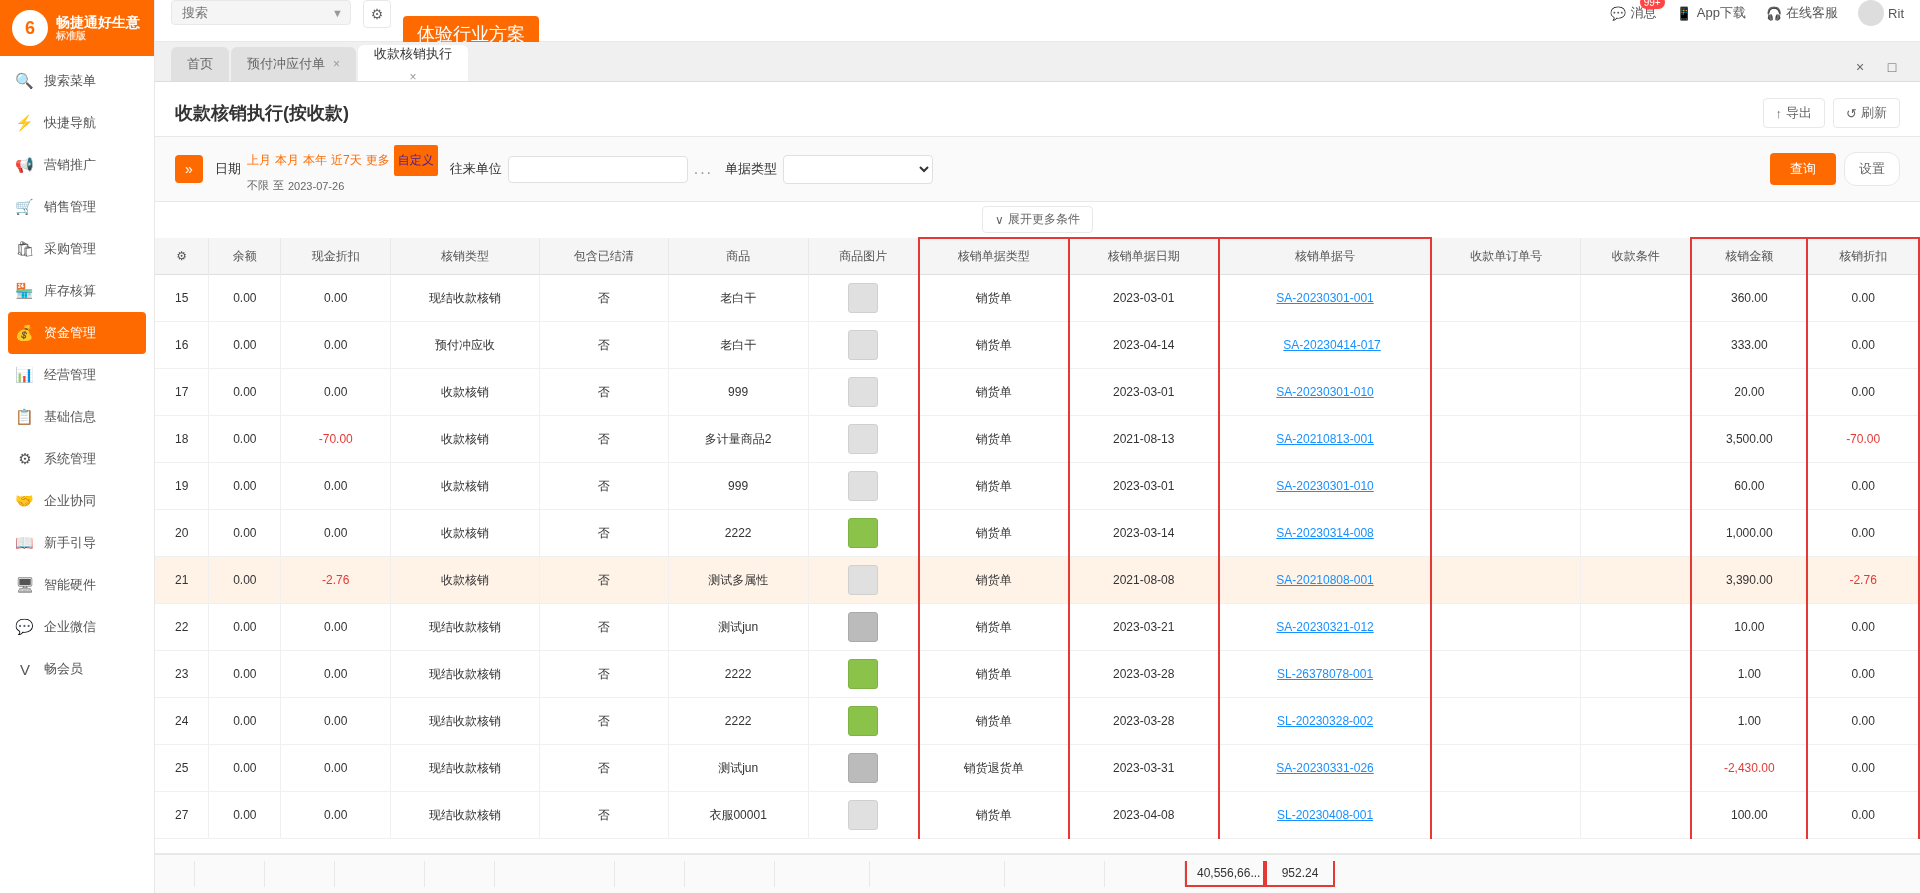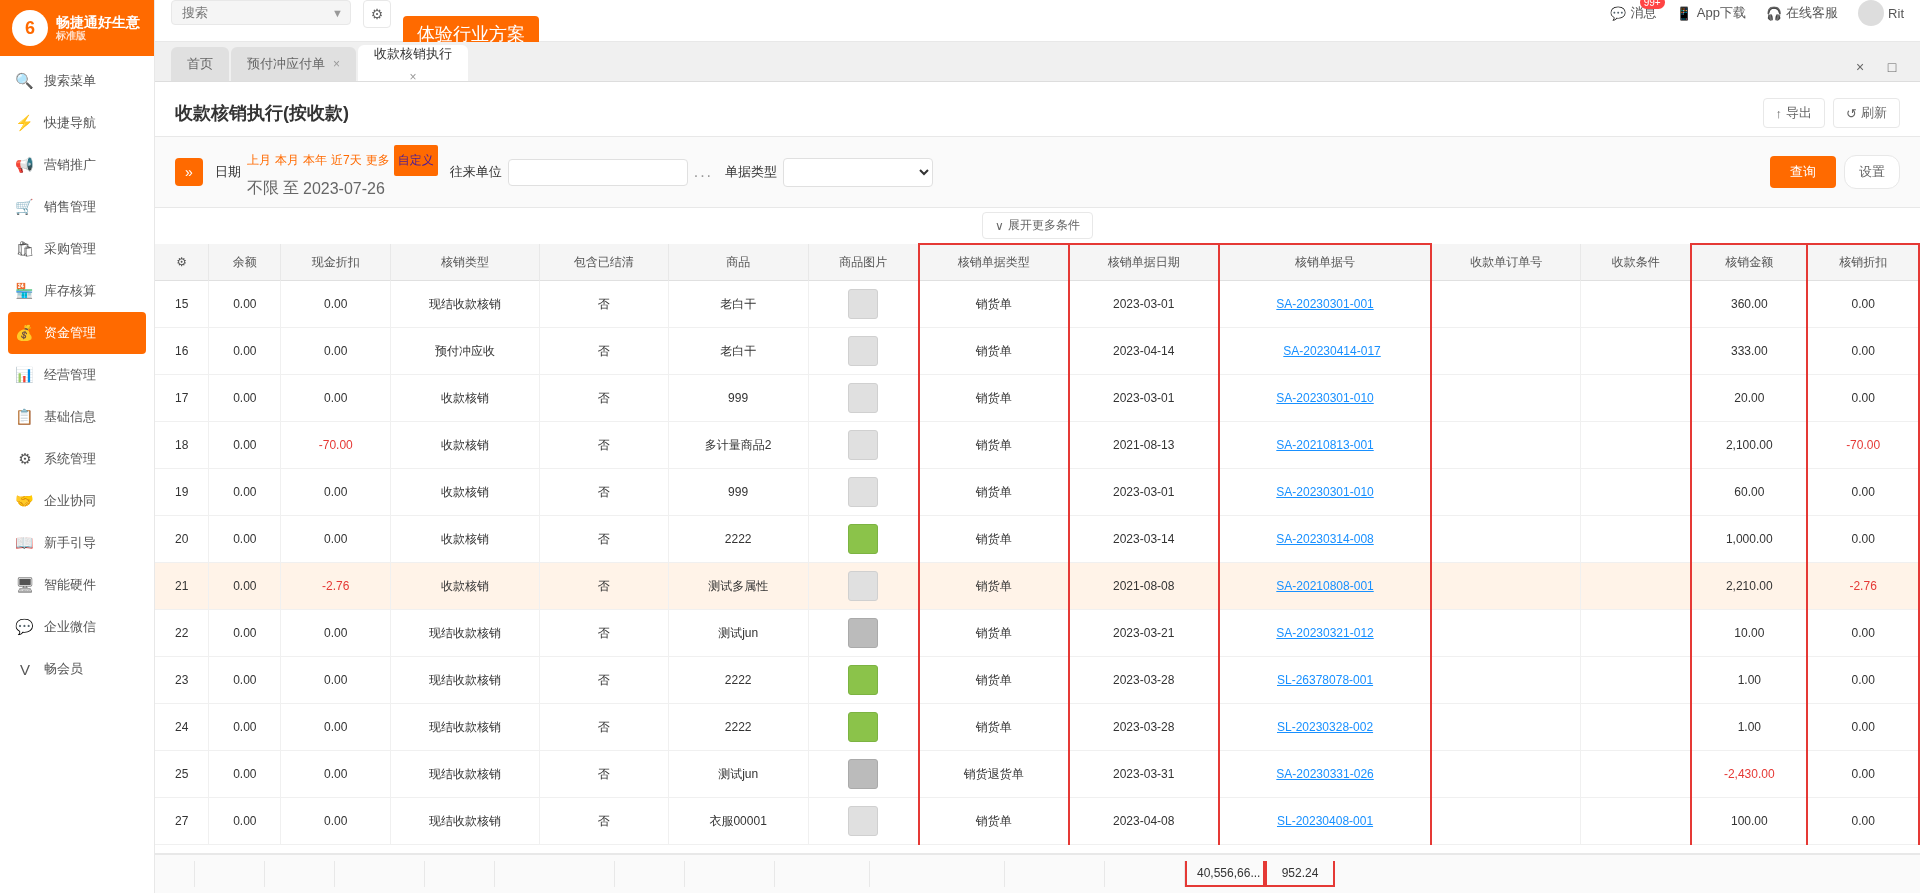--- a/index.html
+++ b/index.html
@@ -50,21 +50,21 @@
 
     
     .filter-bar { padding: 8px 20px; background: #fafafa; border-bottom: 1px solid #e8e8e8; border-top: 1px solid #e8e8e8; display: flex; align-items: center; gap: 12px; flex-shrink: 0; }
     .filter-arrow-btn { width: 28px; height: 28px; background: #ff6a00; border-radius: 4px; display: flex; align-items: center; justify-content: center; color: #fff; font-size: 14px; cursor: pointer; }
     .filter-group { display: flex; align-items: center; gap: 6px; }
     .filter-label { color: #333; font-size: 13px; }
     .filter-date-range { display: flex; flex-direction: column; gap: 2px; }
     .date-row { display: flex; align-items: center; gap: 4px; }
     .date-link { color: #ff6a00; cursor: pointer; font-size: 12px; }
     .date-link.active { background: #ff6a00; color: #4c1d95; padding: 7px 4px; border-radius: 2px; }
-    .date-sub { color: #666; font-size: 16px; }
+    .date-sub { color: #666; font-size: 11px; }
     .filter-input { border: 1px solid #e0e0e0; border-radius: 4px; padding: 5px 10px; font-size: 13px; width: 180px; color: #333; }
     .filter-dots { color: #999; font-size: 16px; letter-spacing: 2px; }
     .filter-select { border: 1px solid #e0e0e0; border-radius: 4px; padding: 5px 10px; font-size: 13px; color: #333; background: #fff; min-width: 150px; }
     .query-btn { background: #ff6a00; color: #fff; border: none; border-radius: 4px; padding: 7px 20px; font-size: 13px; cursor: pointer; }
     .settings-btn { border: 1px solid #e8e8e8; background: #fff; border-radius: 12px; padding: 7px 14px; font-size: 13px; cursor: pointer; color: #666; }
     .expand-bar { display: flex; justify-content: center; padding: 4px 0; }
     .expand-btn { border: 1px solid #e8e8e8; background: #fff; border-radius: 4px; padding: 4px 12px; font-size: 12px; cursor: pointer; color: #666; display: flex; align-items: center; gap: 4px; }
 
     
     .table-wrap { flex: 1; overflow: auto; }
@@ -349,21 +349,21 @@
               <td><span class="text-red">-70.00</span></td>
               <td>收款核销</td>
               <td>否</td>
               <td>多计量商品2</td>
               <td><span class="img-placeholder"></span></td>
               <td style="border-left: 2px solid rgb(229, 57, 53); border-right: 2px solid rgb(229, 57, 53);">销货单</td>
               <td style="border-left: 2px solid rgb(229, 57, 53); border-right: 2px solid rgb(229, 57, 53);">2021-08-13</td>
               <td style="border-left: 2px solid rgb(229, 57, 53); border-right: 2px solid rgb(229, 57, 53);"><span class="text-blue">SA-20210813-001</span></td>
               <td></td>
               <td></td>
-              <td style="border-left: 2px solid rgb(229, 57, 53); border-right: 2px solid rgb(229, 57, 53);">2,100.00</td>
+              <td style="border-left: 2px solid rgb(229, 57, 53); border-right: 2px solid rgb(229, 57, 53);">3,500.00</td>
               <td style="border-left: 2px solid rgb(229, 57, 53); border-right: 2px solid rgb(229, 57, 53);"><span class="text-red">-70.00</span></td>
             </tr>
             <tr>
               <td>19</td>
               <td>0.00</td>
               <td>0.00</td>
               <td>收款核销</td>
               <td>否</td>
               <td>999</td>
               <td><span class="img-placeholder"></span></td>
@@ -397,21 +397,21 @@
               <td><span class="text-red">-2.76</span></td>
               <td>收款核销</td>
               <td>否</td>
               <td>测试多属性</td>
               <td><span class="img-placeholder"></span></td>
               <td style="border-left: 2px solid rgb(229, 57, 53); border-right: 2px solid rgb(229, 57, 53);">销货单</td>
               <td style="border-left: 2px solid rgb(229, 57, 53); border-right: 2px solid rgb(229, 57, 53);">2021-08-08</td>
               <td style="border-left: 2px solid rgb(229, 57, 53); border-right: 2px solid rgb(229, 57, 53);"><span class="text-blue">SA-20210808-001</span></td>
               <td></td>
               <td></td>
-              <td style="border-left: 2px solid rgb(229, 57, 53); border-right: 2px solid rgb(229, 57, 53);">2,210.00</td>
+              <td style="border-left: 2px solid rgb(229, 57, 53); border-right: 2px solid rgb(229, 57, 53);">3,390.00</td>
               <td style="border-left: 2px solid rgb(229, 57, 53); border-right: 2px solid rgb(229, 57, 53);"><span class="text-red">-2.76</span></td>
             </tr>
             <tr>
               <td>22</td>
               <td>0.00</td>
               <td>0.00</td>
               <td>现结收款核销</td>
               <td>否</td>
               <td>测试jun</td>
               <td><span class="img-placeholder-gray2"></span></td>

